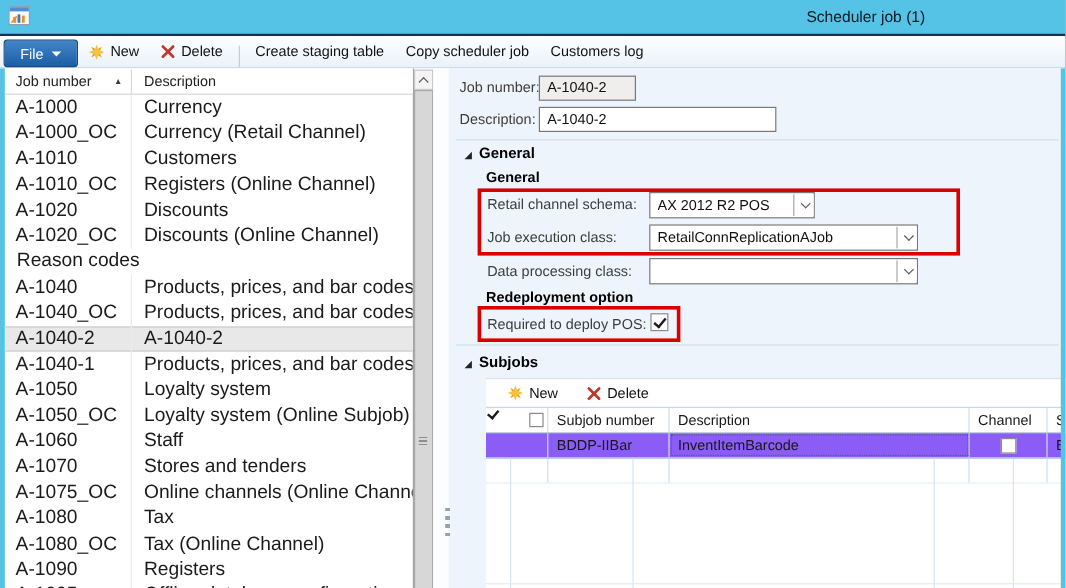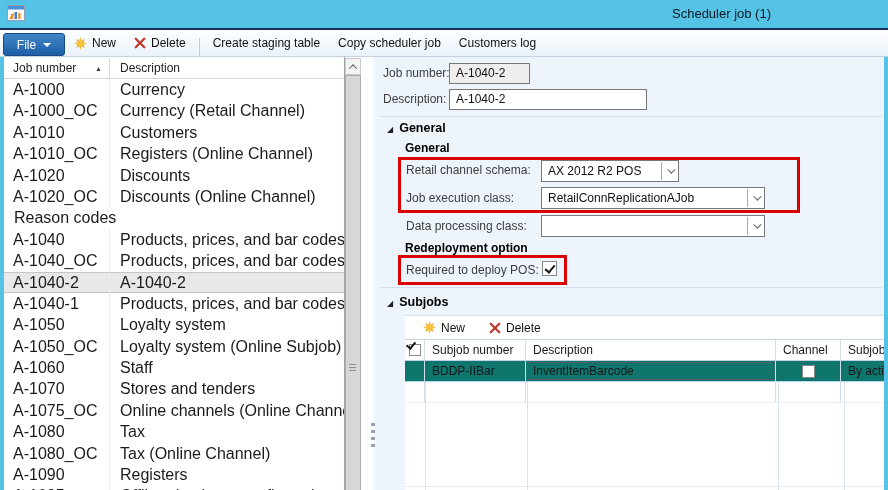--- a/index.html
+++ b/index.html
@@ -71,29 +71,29 @@
   .cbx{position:absolute;width:15px;height:15px;border:1px solid #8a8a8a;background:#fff;}
   .cbx.checked::after{content:"";position:absolute;left:4px;top:1px;width:4px;height:8px;
     border-right:2px solid #1b1b1b;border-bottom:2px solid #1b1b1b;transform:rotate(40deg);}
   .redrect{position:absolute;border:3px solid #db0000;z-index:30;pointer-events:none;}
   
   .sjtoolbar{position:absolute;left:31px;right:0;top:258px;height:25px;background:#fff;
     border-top:1px solid #d8e2ec;border-bottom:1px solid #c9d6e4;
     display:flex;align-items:center;padding-left:18px;gap:24px;}
   .sjtb{display:flex;align-items:center;gap:5px;font-size:12px;color:#111;}
   .grid{position:absolute;left:31px;right:0;top:283px;bottom:0;background:#fff;font-size:12px;color:#161616;}
-  .grow{display:flex;height:21px;}
+  .grow{display:flex;height:21px;padding-left:32px;}
   .grow.head{border-bottom:1px solid #c0d1e1;color:#1a1a1a;}
   .gc{border-right:1px solid #cfdce9;padding-left:7px;line-height:20px;white-space:nowrap;overflow:hidden;}
   .gc.cb{width:20px;padding:0;display:flex;align-items:center;justify-content:center;}
   .gc.num{width:101px;}
   .gc.desc{width:250px;}
   .gc.en{width:65px;}
   .gc.last{flex:1;border-right:none;}
-  .grow.r1{background:#0f766e;border-bottom:1px solid #b2d8f0;}
+  .grow.r1{background:#8b5cf6;border-bottom:1px solid #b2d8f0;}
   .grow.r1 .desc{outline:1px dotted #55606b;outline-offset:-2px;}
   .grow.r1 .en{display:flex;align-items:center;justify-content:center;padding:0;}
   .grow.empty{border-bottom:1px solid #e7eef6;}
   .cbx.small{position:static;width:13px;height:13px;}
   .cbx.small.checked::after{left:3px;top:0;width:4px;height:7px;}
   .cbx.hdr{position:static;width:12px;height:12px;}
   .gridlines{position:absolute;left:0;top:42px;right:0;bottom:0;pointer-events:none;}
   .vline{position:absolute;top:0;bottom:0;width:1px;background:#d8e4f0;}
   .hline{position:absolute;left:0;right:0;height:1px;background:#e3ecf5;}
 </style>

